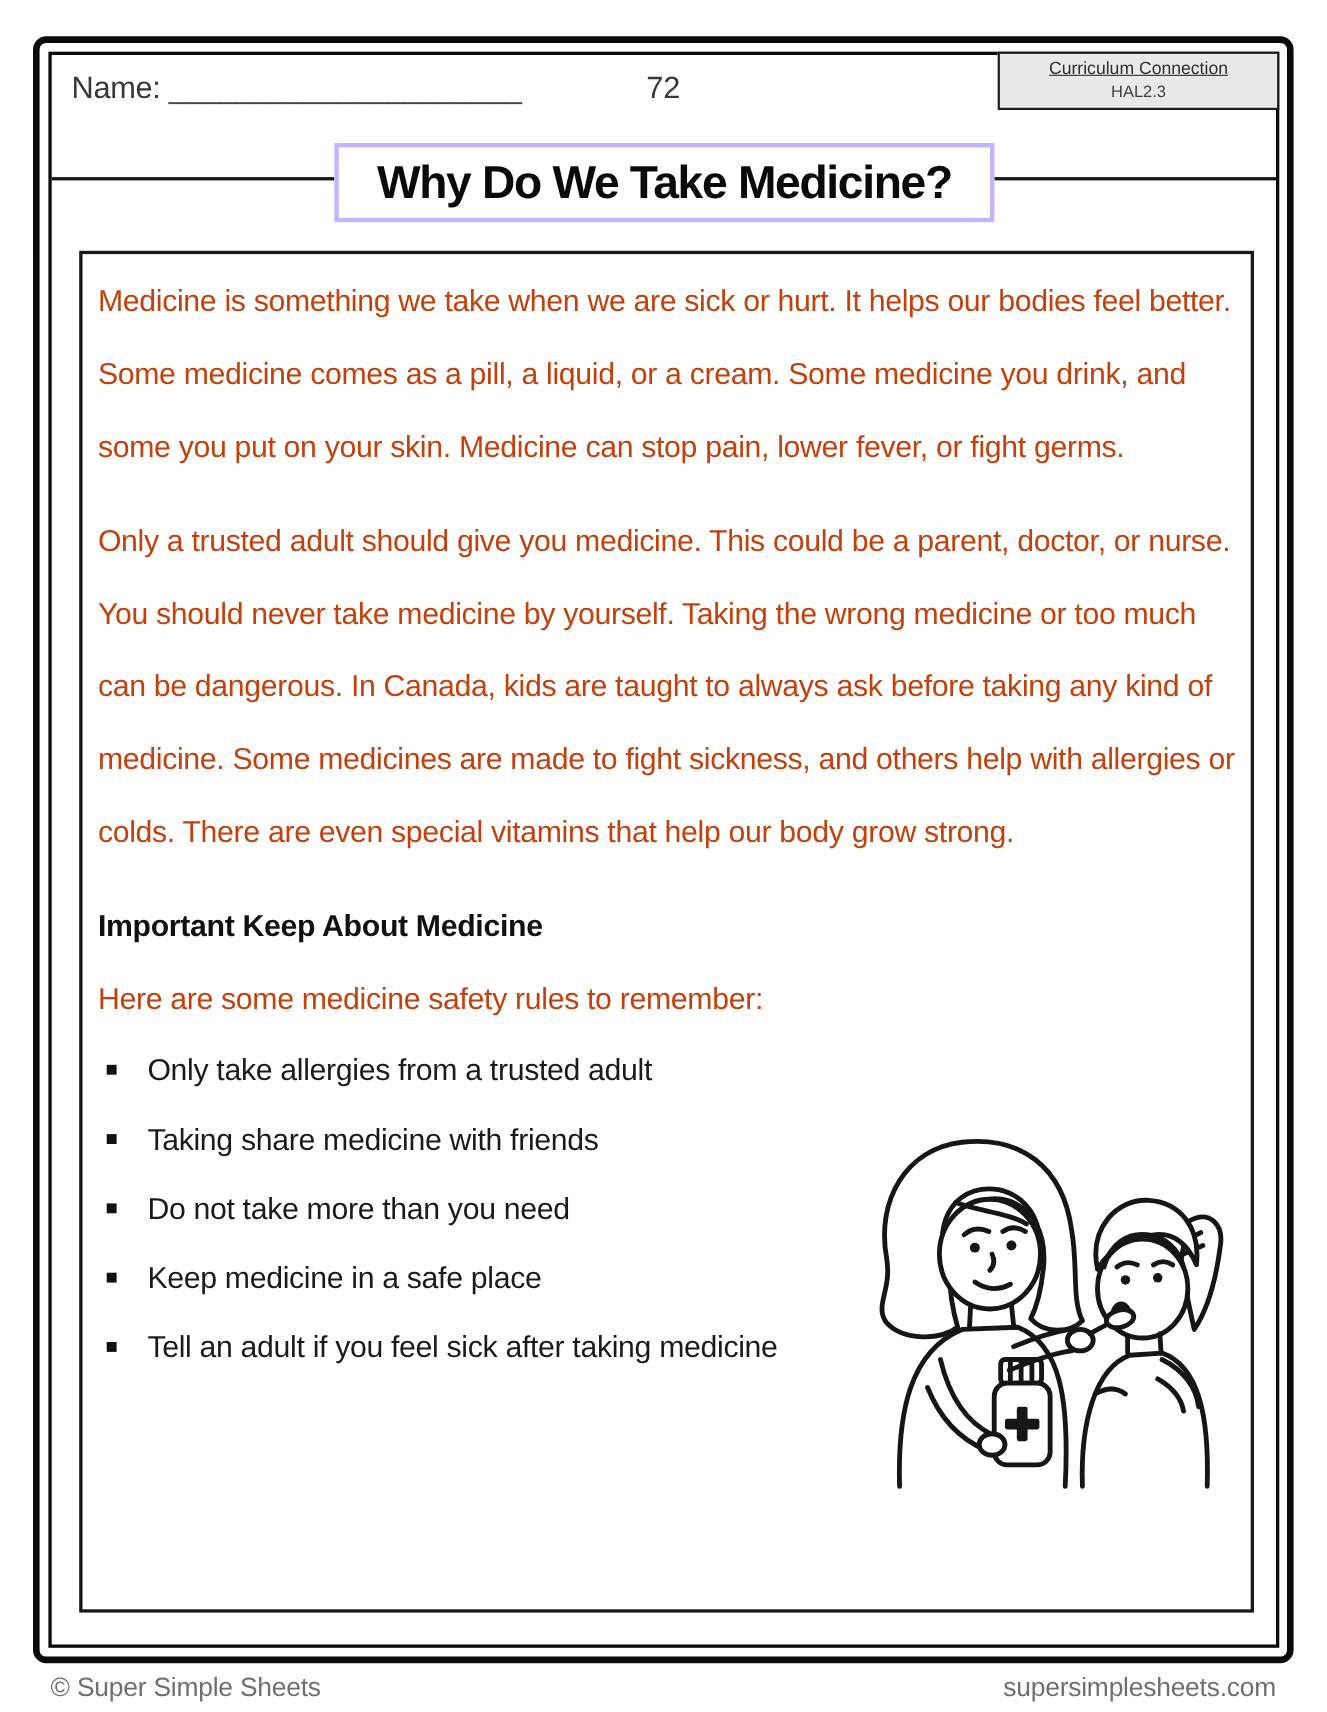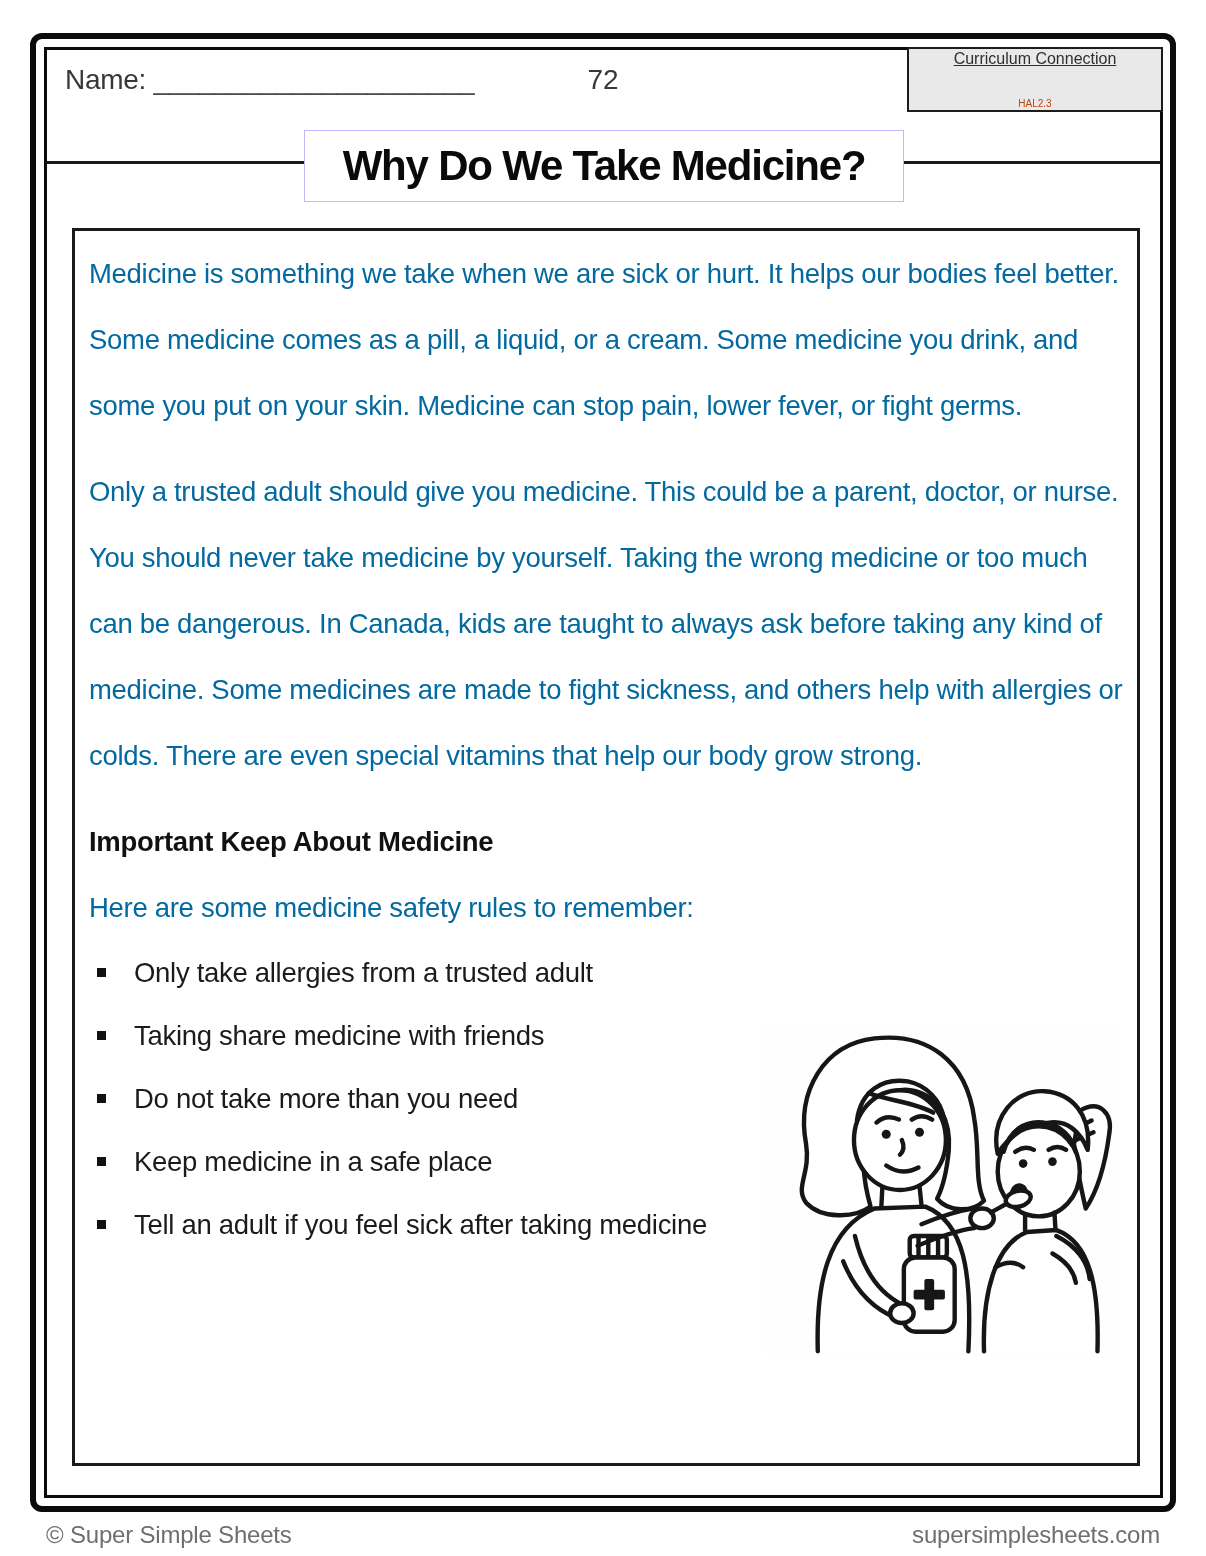--- a/index.html
+++ b/index.html
@@ -25,54 +25,54 @@
   .name-row{
     position:absolute;left:65px;top:64px;
     font-size:28px;color:#383838;letter-spacing:-0.3px;white-space:nowrap;z-index:2;
   }
   .name-line{color:#4a4a4a;}
   .page-number{
     position:absolute;left:0;right:0;top:64px;text-align:center;
     font-size:28px;color:#383838;z-index:1;
   }
   .curriculum-box{
-    position:absolute;left:907px;top:47px;width:256px;height:65px;
+    position:absolute;left:907px;top:47px;width:256px;height:53px;
     background:#e9e9e9;border:2px solid #1c1c1c;box-sizing:border-box;
-    display:flex;flex-direction:column;align-items:center;justify-content:space-between;
+    display:flex;flex-direction:column;align-items:center;justify-content:center;
     z-index:3;line-height:1.3;
   }
   .curriculum-title{font-size:16px;color:#2e2e2e;text-decoration:underline;}
-  .curriculum-code{font-size:10px;color:#c2410c;}
+  .curriculum-code{font-size:15px;color:#404040;}
   
   .title-rule{
     position:absolute;left:47px;top:161px;width:1113px;height:3px;
     background:#181818;z-index:1;
   }
   .title-box{
     position:absolute;left:304px;top:130px;width:600px;height:72px;
-    background:#ffffff;border:1px solid #c4b5fd;box-sizing:border-box;
+    background:#ffffff;border:4px solid #c4b5fd;box-sizing:border-box;
     display:flex;align-items:center;justify-content:center;z-index:2;
   }
   .title-box h1{
     margin:0;font-size:42px;font-weight:bold;color:#0a0a0a;
     letter-spacing:-1.2px;white-space:nowrap;
   }
   
   .content-box{
     position:absolute;left:72px;top:228px;width:1068px;height:1238px;
     border:3px solid #1a1a1a;box-sizing:border-box;
     padding:10px 14px 0 14px;overflow:hidden;
   }
   .content-box .h2{
     font-size:27.5px;font-weight:bold;line-height:66px;margin:0;
     letter-spacing:-0.3px;color:#111;
   }
   .content-box p{
     font-size:27.5px;line-height:66px;margin:0;letter-spacing:-0.3px;
-    color:#0369a1;
+    color:#c2410c;
   }
   .gap-top{margin-top:20px !important;}
   .rules-area{max-width:680px;}
   .rule{display:flex;align-items:flex-start;line-height:63px;font-size:27.5px;letter-spacing:-0.3px;}
   .rule .bullet{
     flex:none;width:9px;height:9px;background:#111;margin:27px 28px 0 8px;
   }
   
   .illustration{
     position:absolute;right:20px;top:792px;width:352px;height:332px;

